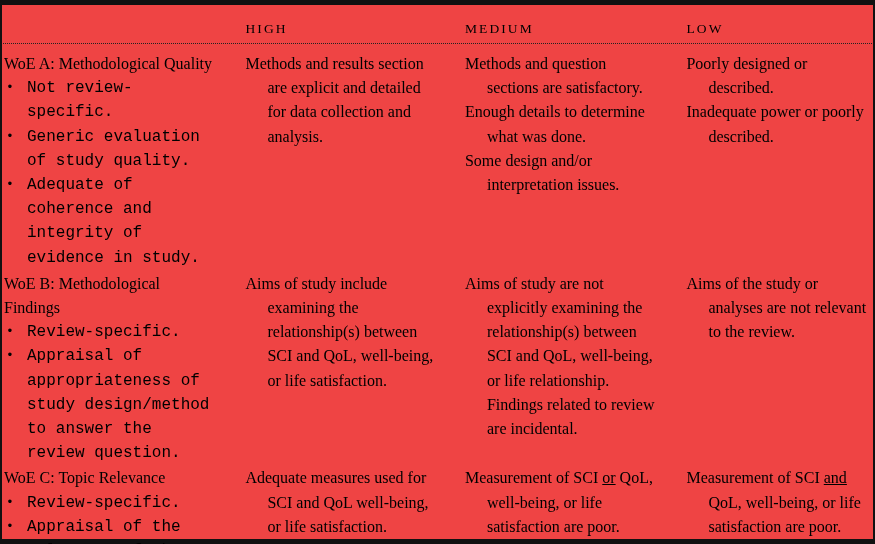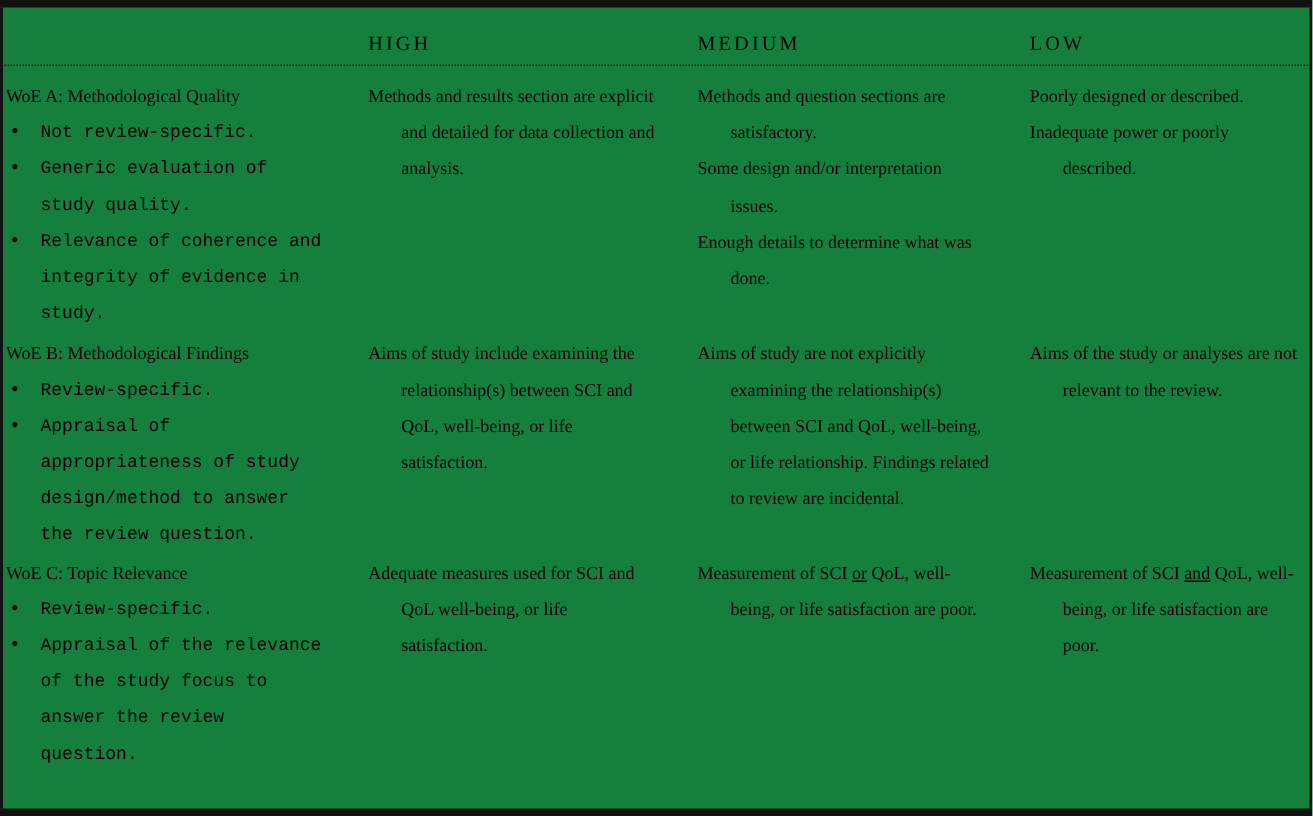--- a/index.html
+++ b/index.html
@@ -9,21 +9,21 @@
   }
   body {
     font-family: "Liberation Serif", "DejaVu Serif", serif;
     color: #000000;
   }
   .page {
     position: relative;
     width: 875px;
     height: 544px;
     box-sizing: border-box;
-    background: #15803d;
+    background: #ef4444;
     overflow: hidden;
   }
 
   
   .rule-top {
     position: absolute;
     left: 0;
     top: 0;
     width: 875px;
     height: 5px;
@@ -90,21 +90,21 @@
     margin: 0 1px 0 1px;
   }
 
   
   .row {
     display: flex;
     padding-left: 2px;
   }
   .cell {
     box-sizing: border-box;
-    font-size: 12px;
+    font-size: 16px;
     line-height: 24.2px;
   }
   .cell.c0 { width: 221px; padding-right: 6px; }
   .cell.c1 { width: 220px; padding-left: 21px; padding-right: 6px; }
   .cell.c2 { width: 222px; padding-left: 21px; padding-right: 6px; }
   .cell.c3 { width: 208px; padding-left: 21px; padding-right: 6px; }
 
   .row.r0 { padding-top: 8px; }
   .row.r1 { padding-top: 2px; }
   .row.r2 { padding-top: 1px; }
@@ -158,30 +158,30 @@
     </div>
 
     <div class="dotted-rule"></div>
 
     <div class="row r0">
       <div class="cell c0">
         <p class="cell-title">WoE A: Methodological Quality</p>
         <ul class="bullets">
           <li>Not review-specific.</li>
           <li>Generic evaluation of study quality.</li>
-          <li>Relevance of coherence and integrity of evidence in study.</li>
+          <li>Adequate of coherence and integrity of evidence in study.</li>
         </ul>
       </div>
       <div class="cell c1">
         <p class="hang">Methods and results section are explicit and detailed for data collection and analysis.</p>
       </div>
       <div class="cell c2">
         <p class="hang">Methods and question sections are satisfactory.</p>
+        <p class="hang">Enough details to determine what was done.</p>
         <p class="hang">Some design and/or interpretation issues.</p>
-        <p class="hang">Enough details to determine what was done.</p>
       </div>
       <div class="cell c3">
         <p class="hang">Poorly designed or described.</p>
         <p class="hang">Inadequate power or poorly described.</p>
       </div>
     </div>
 
     <div class="row r1">
       <div class="cell c0">
         <p class="cell-title">WoE B: Methodological Findings</p>

